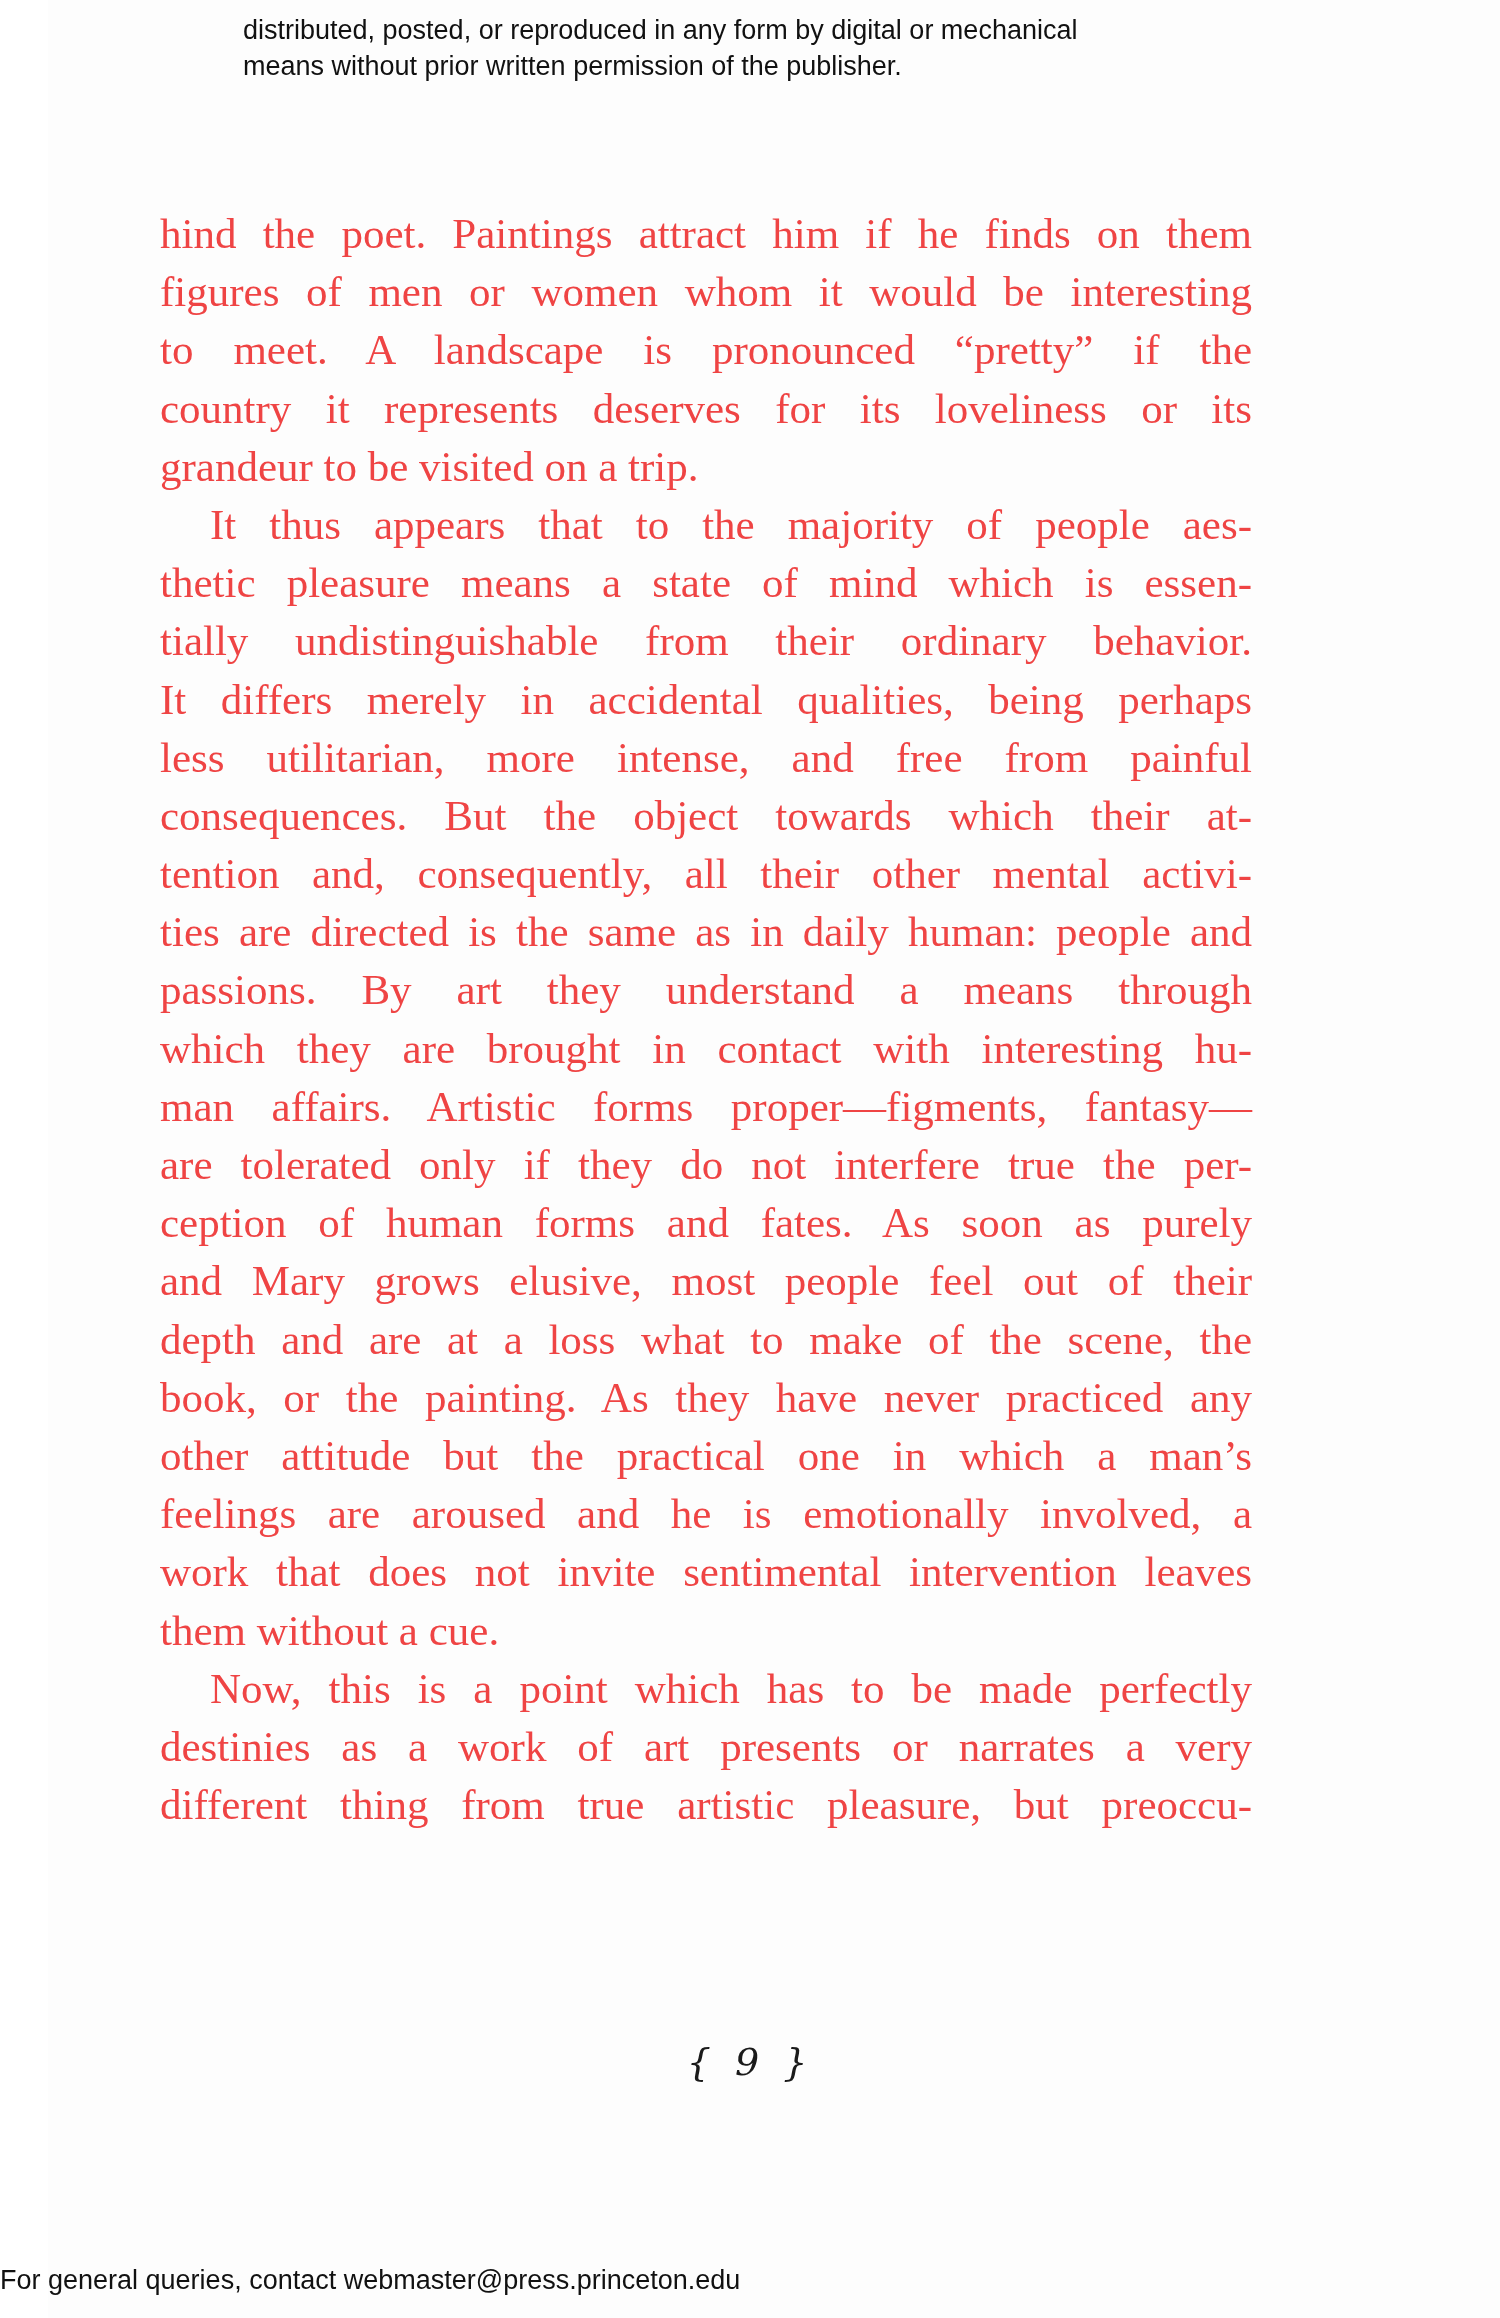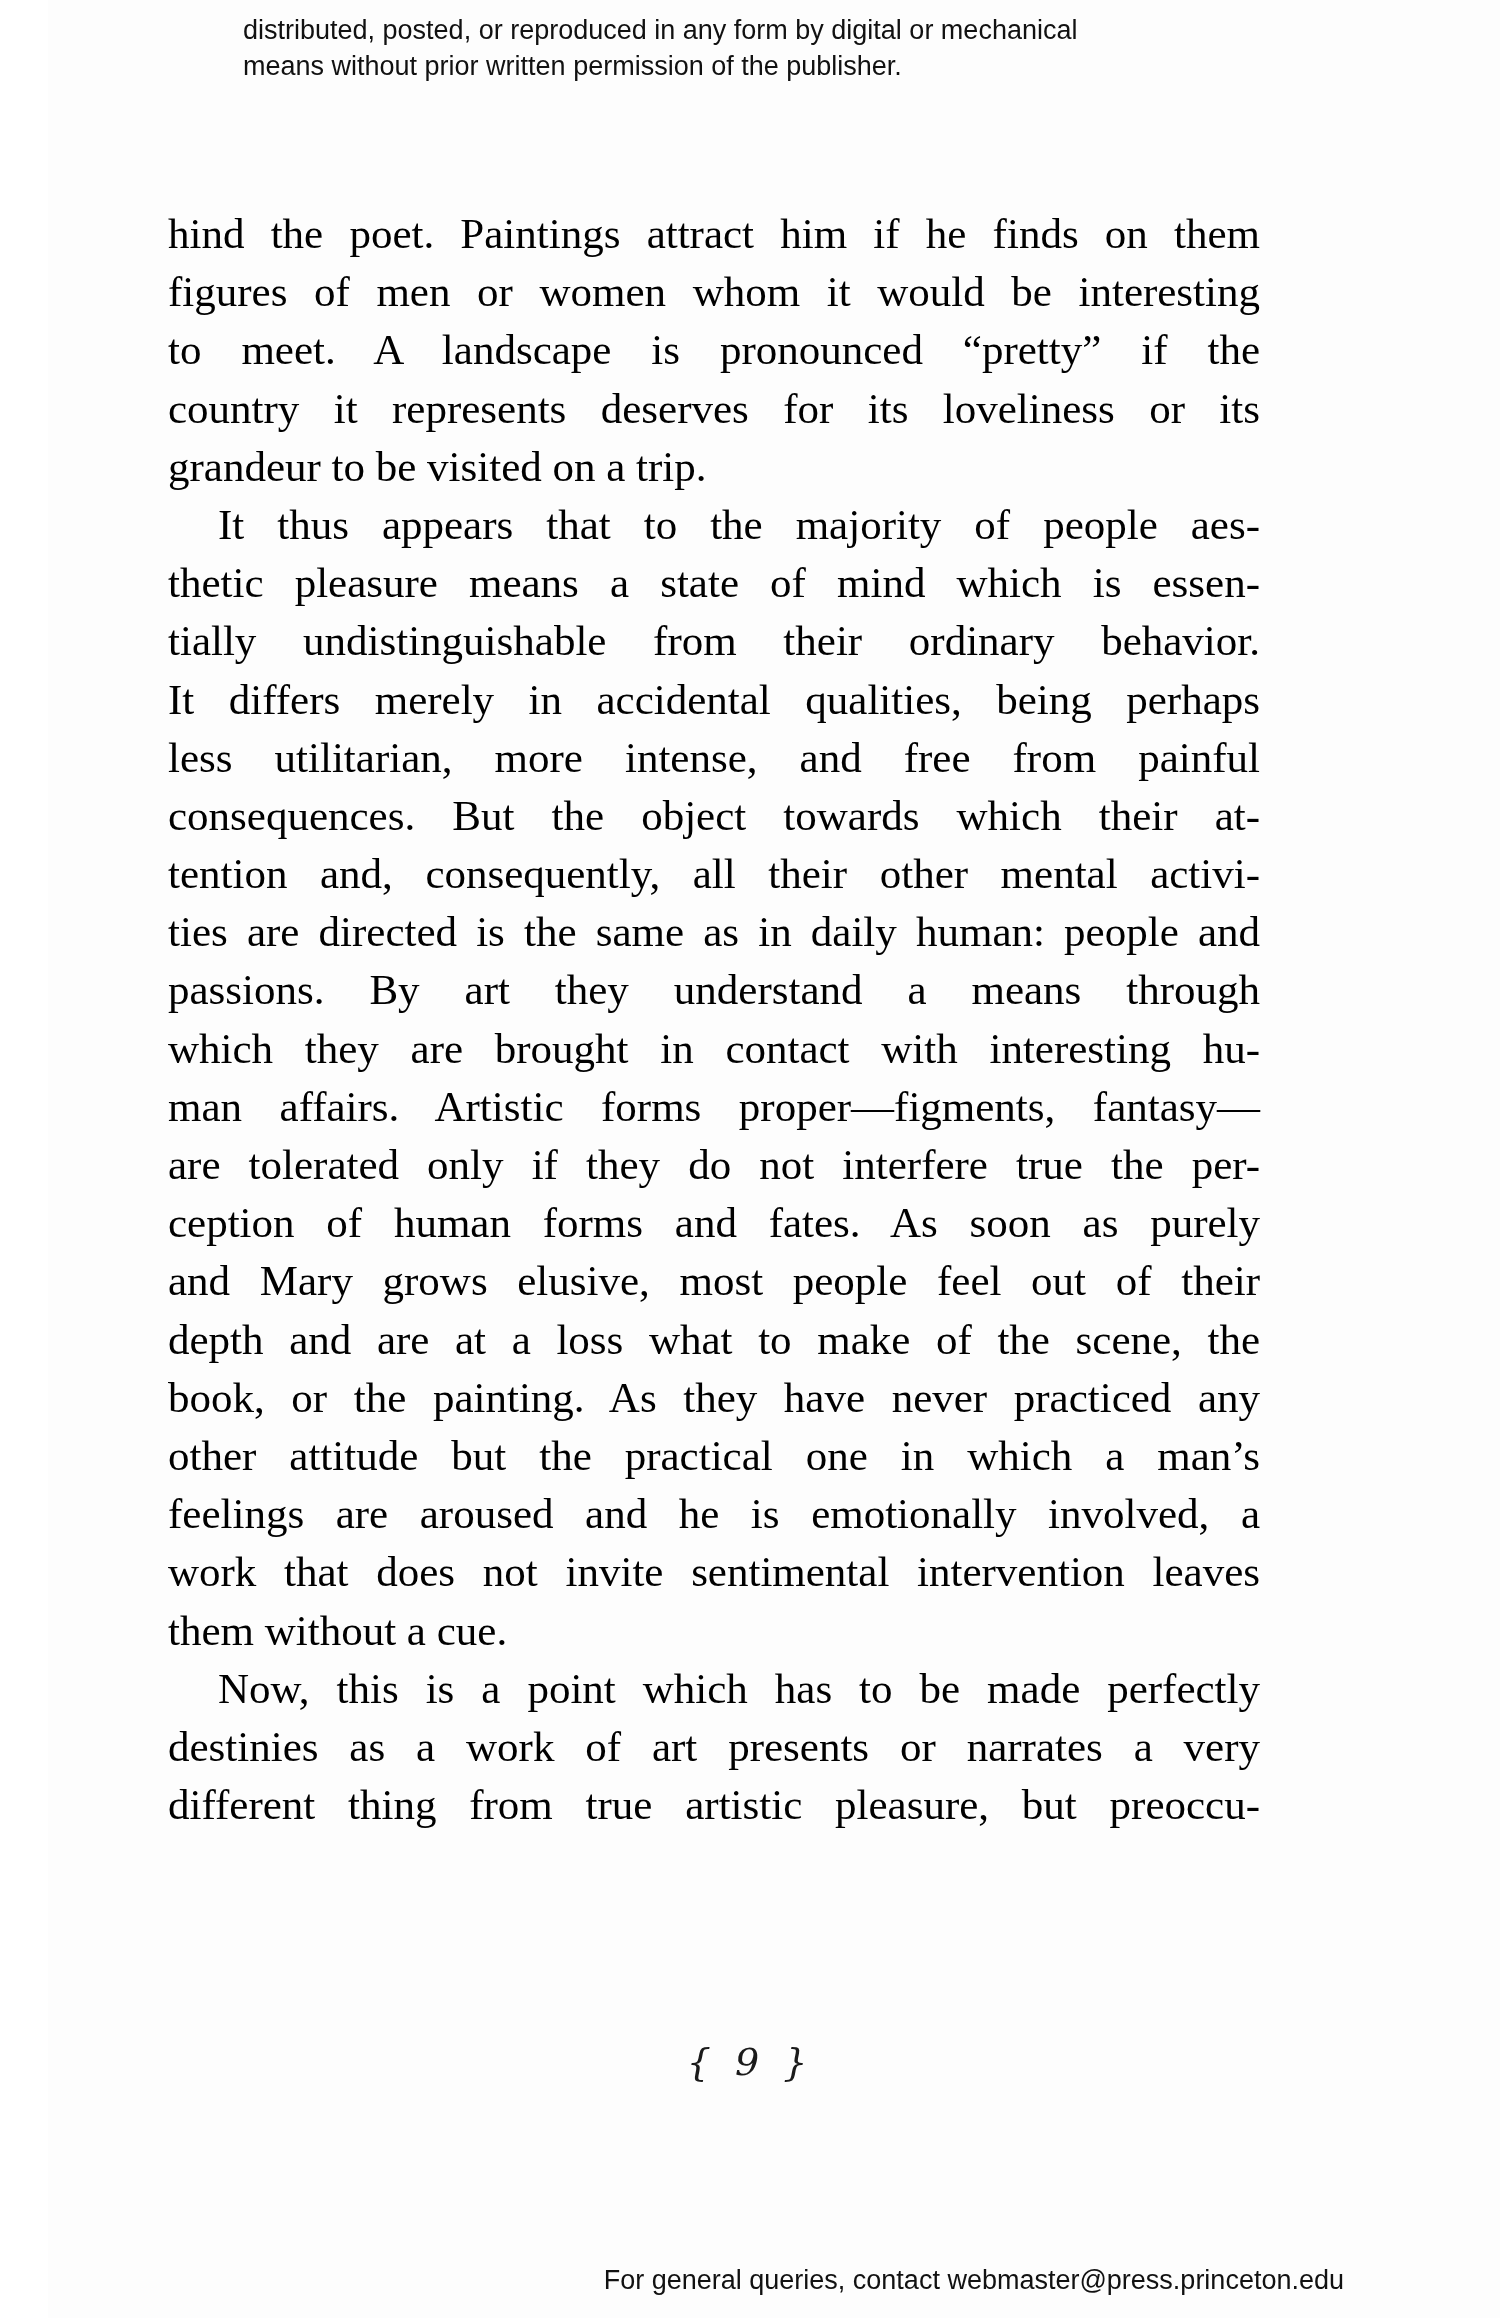--- a/index.html
+++ b/index.html
@@ -12,37 +12,37 @@
       position: absolute; left: 48px; top: 0; width: 1452px; height: 2318px;
       background: #fdfdfd;
     }
     .notice {
       position: absolute; left: 243px; top: 12px; width: 1050px;
       font-family: "Liberation Sans", sans-serif; font-size: 27px; line-height: 36px;
       color: #111111;
     }
     .notice div { white-space: nowrap; }
     .body-text {
-      position: absolute; left: 168px; top: 205px; width: 1092px;
+      position: absolute; left: 160px; top: 205px; width: 1092px;
       font-family: "Liberation Serif", serif; font-size: 43px; line-height: 58.2px;
-      color: #000000;
+      color: #ef4444;
     }
     .body-text .line {
       display: block; white-space: nowrap; text-align: justify; text-align-last: justify;
       height: 58.2px;
     }
     .body-text .line.last { text-align-last: left; }
     .body-text .line.indent { padding-left: 50px; }
     .page-number {
       position: absolute; left: 0; width: 1500px; top: 2040px; text-align: center;
       font-family: "DejaVu Serif", serif; font-style: italic; font-size: 38px; color: #1a1a1a;
       letter-spacing: 6px;
     }
     .footer {
-      position: absolute; left: 0; width: 1344px; top: 2265px; text-align: right;
+      position: absolute; left: 0; width: 1344px; top: 2265px; text-align: left;
       font-family: "Liberation Sans", sans-serif; font-size: 27px; color: #111111;
     }
   </style>
 </head>
 <body>
 
 <div class="scan-edge"></div>
 <div class="page-bg"></div>
 
 <div class="notice">

